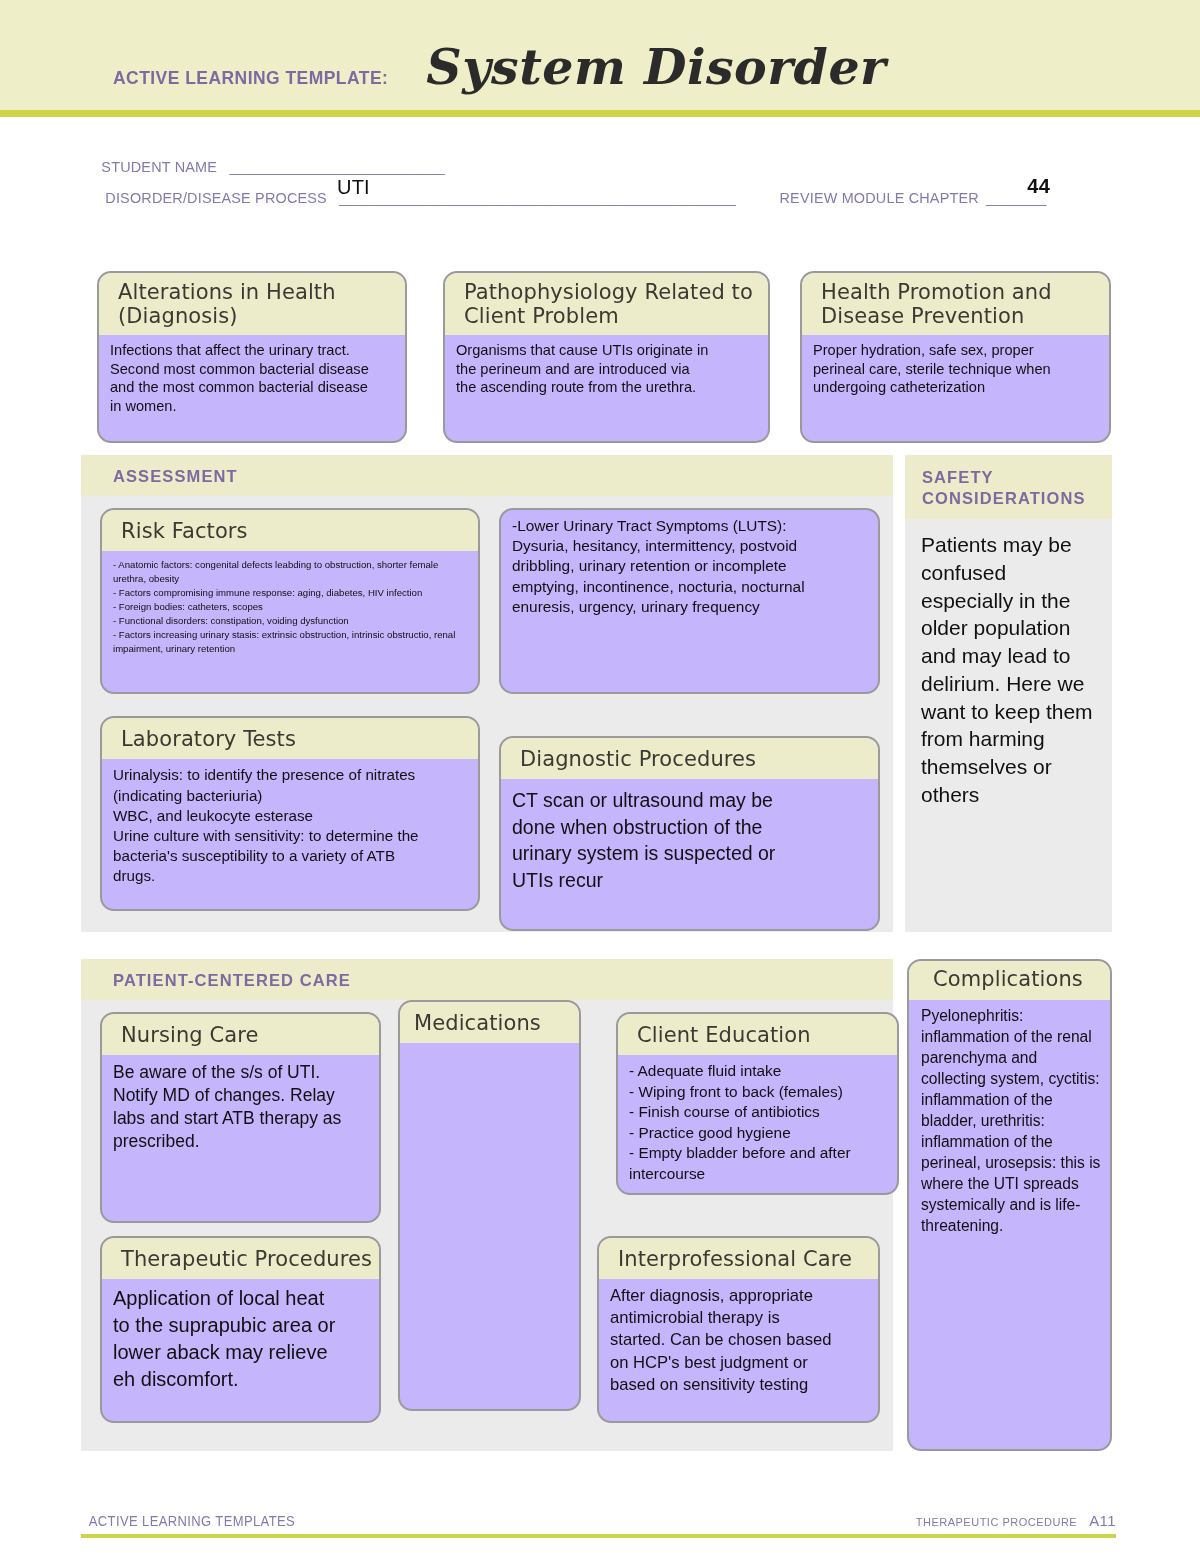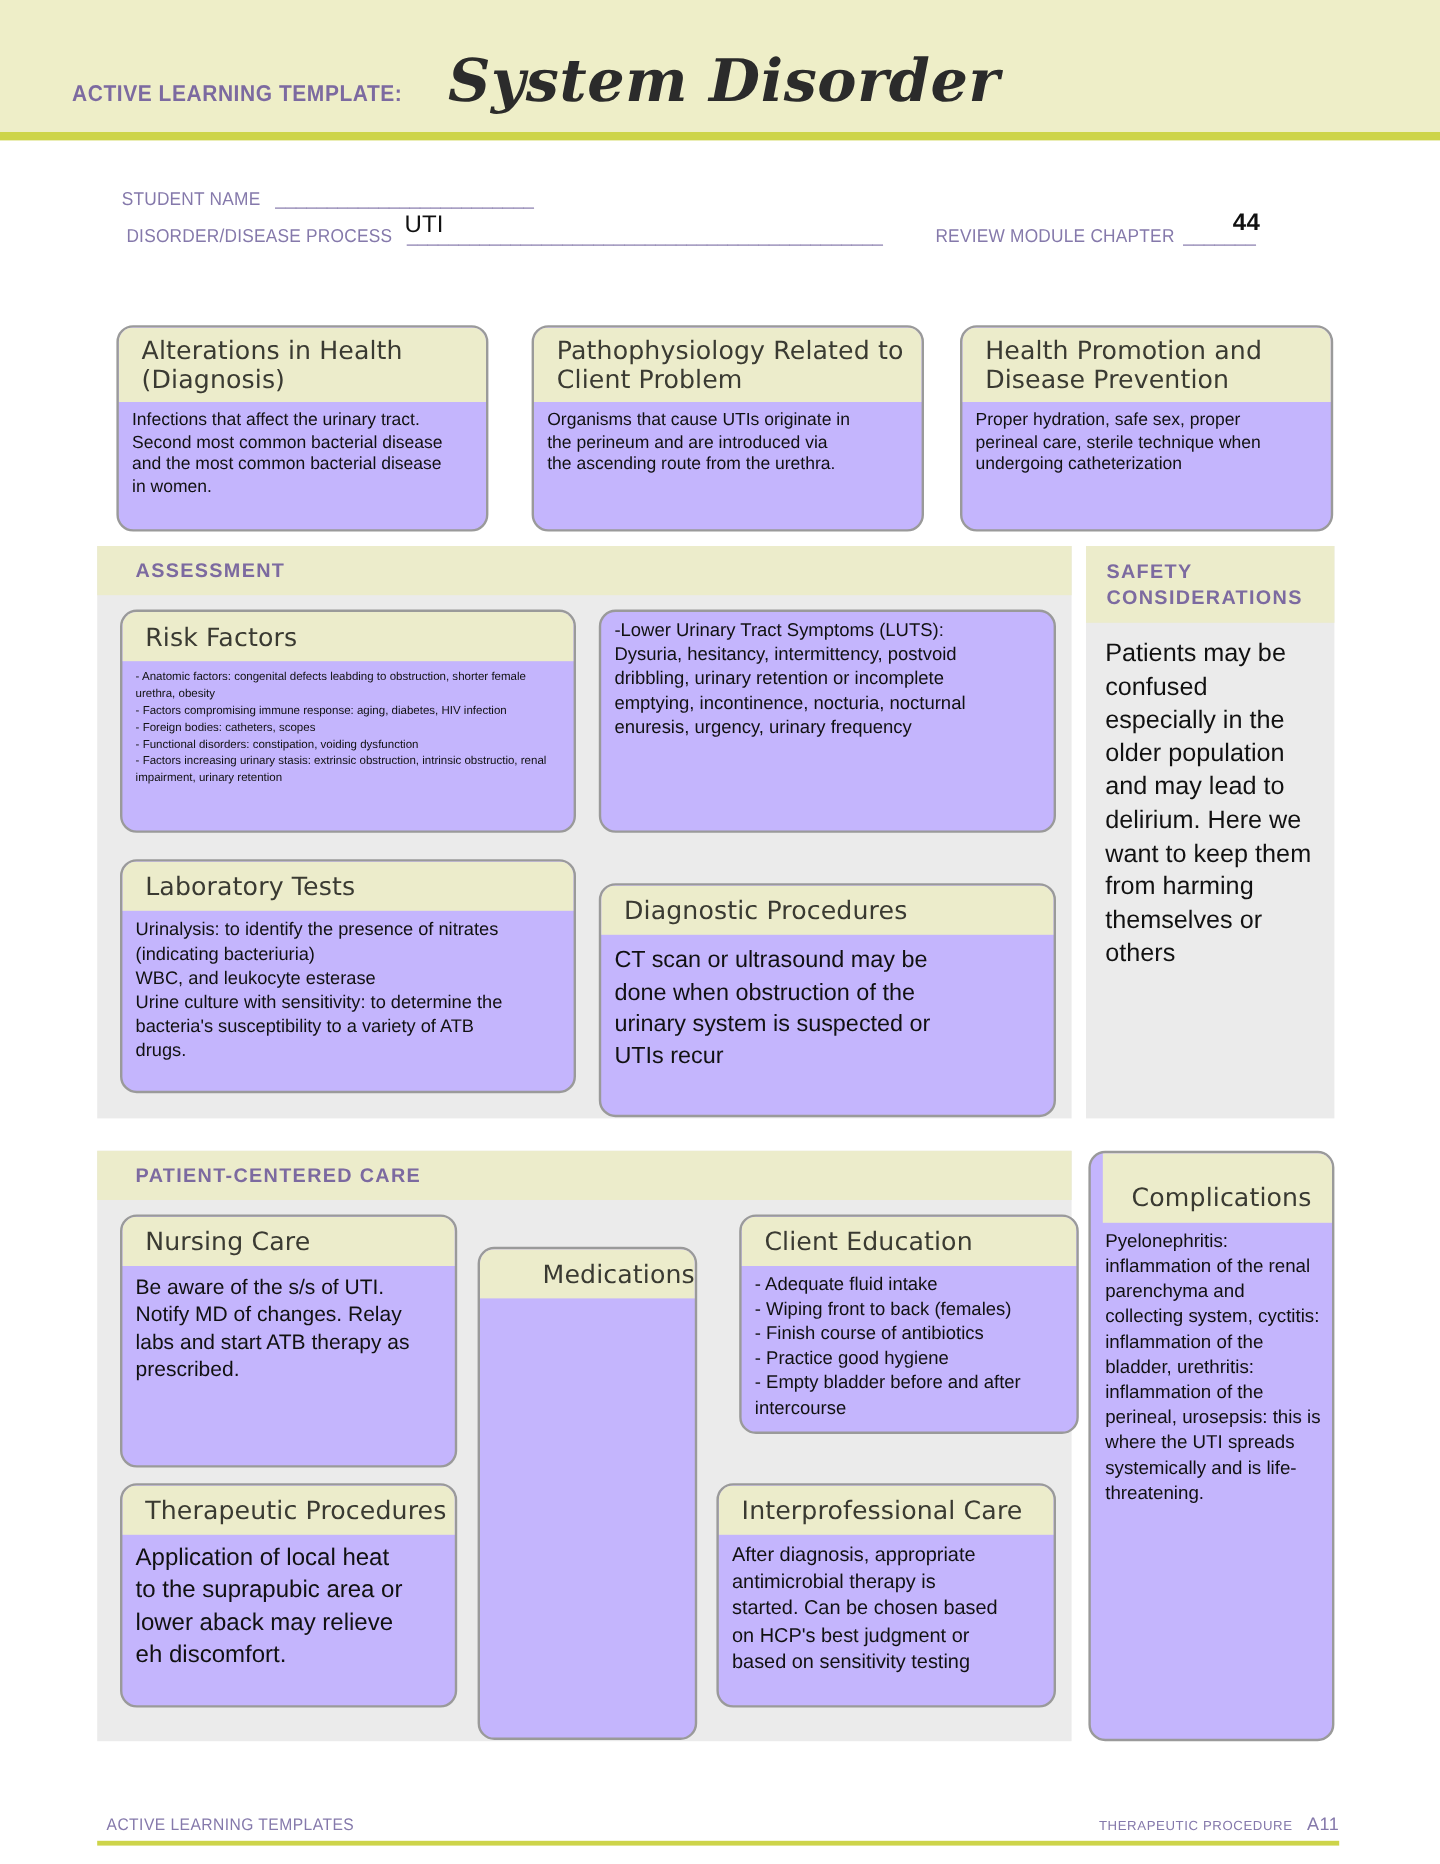--- a/index.html
+++ b/index.html
@@ -14,21 +14,21 @@
   }
 
   
   .banner {
     position:absolute; left:0; top:0; width:1200px; height:110px;
     background:#eeeec8;
     display:flex; align-items:flex-end;
   }
   .banner-inner {
     display:flex; align-items:baseline; gap:14px;
-    padding-left:60px; padding-bottom:14px;
+    padding-left:113px; padding-bottom:14px;
   }
   .banner-kicker {
     font-size:19px; letter-spacing:.5px; font-weight:700;
     color:#7c6aa0;
     font-family:"Liberation Sans", sans-serif;
     transform:scaleX(.92);
     transform-origin:left bottom;
   }
   .banner-title {
     font-family:"DejaVu Serif", serif;
@@ -115,37 +115,37 @@
   #panel-safety { left:905px; top:455px; width:207px; height:477px; }
   #panel-safety .panel-head { padding:12px 0 10px 17px; line-height:1.28; }
   .safety-body {
     padding:12px 12px 0 16px;
     font-size:21px; line-height:1.32; color:#111;
   }
 
   
   #panel-pcc { left:81px; top:959px; width:812px; height:492px; }
   #card-nursing   { left:100px; top:1012px; width:281px; height:211px; }
-  #card-meds      { left:398px; top:1039px; width:183px; height:411px;text-align:right; }
+  #card-meds      { left:398px; top:1000px; width:183px; height:411px; }
   #card-clienteduc{ left:616px; top:1012px; width:283px; height:183px; }
   #card-therap    { left:100px; top:1236px; width:281px; height:187px; }
   #card-interprof { left:597px; top:1236px; width:283px; height:187px; }
 
   #card-nursing .card-body   { font-size:17.5px; line-height:1.31; }
   #card-meds .card-body      { font-size:21px;  line-height:1.30; padding-left:9px; }
   #card-clienteduc .card-body{ font-size:15.4px; line-height:1.33; }
   #card-therap .card-body    { font-size:20px;  line-height:1.34; }
   #card-interprof .card-body { font-size:16.6px; line-height:1.33; }
   #card-meds .card-head { padding-left:14px; }
 
   
   #card-complications {
     left:907px; top:959px; width:205px; height:492px;
   }
-  #card-complications .card-head { font-size:21px; padding:25px 0 9px 24px;margin-left:10px; }
+  #card-complications .card-head { font-size:21px; padding:6px 0 9px 24px; }
   #card-complications .card-body { font-size:15.6px; line-height:1.345; padding:6px 8px 0 12px; }
 
   
   .footer { position:absolute; left:81px; top:1512px; width:1035px; }
   .footer-row {
     display:flex; align-items:baseline; justify-content:space-between;
     color:#8579ab; font-size:14px; letter-spacing:.4px;
     padding-bottom:5px;
   }
   .footer-left { transform:scaleX(.93); transform-origin:left baseline; }

